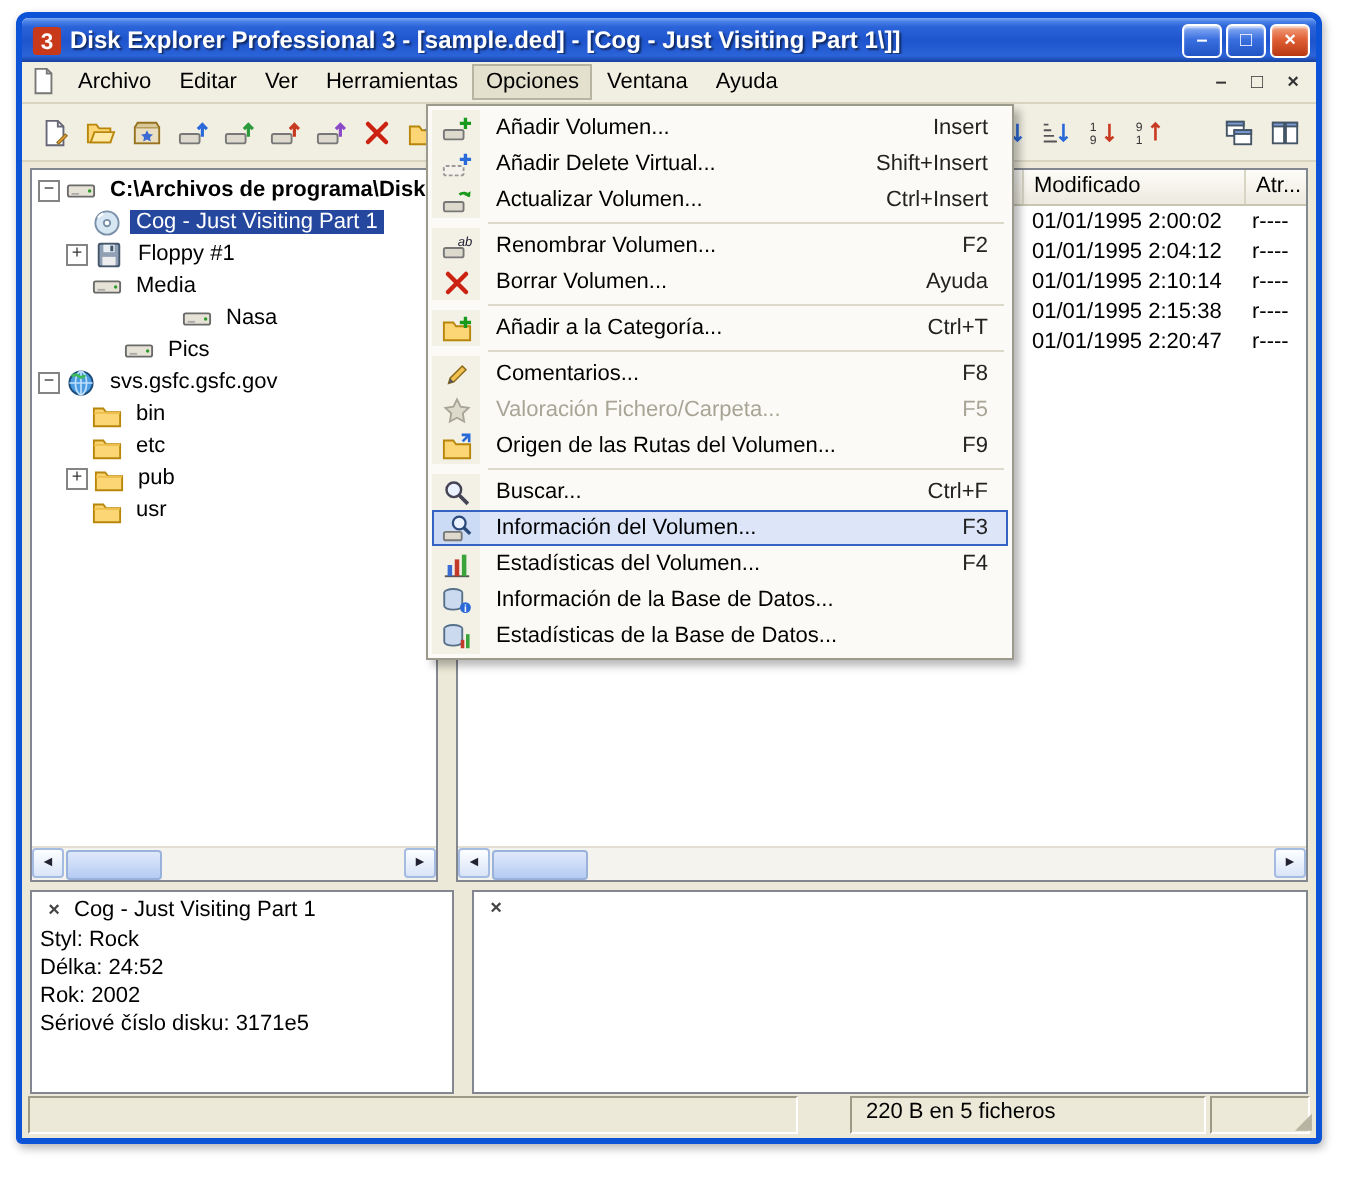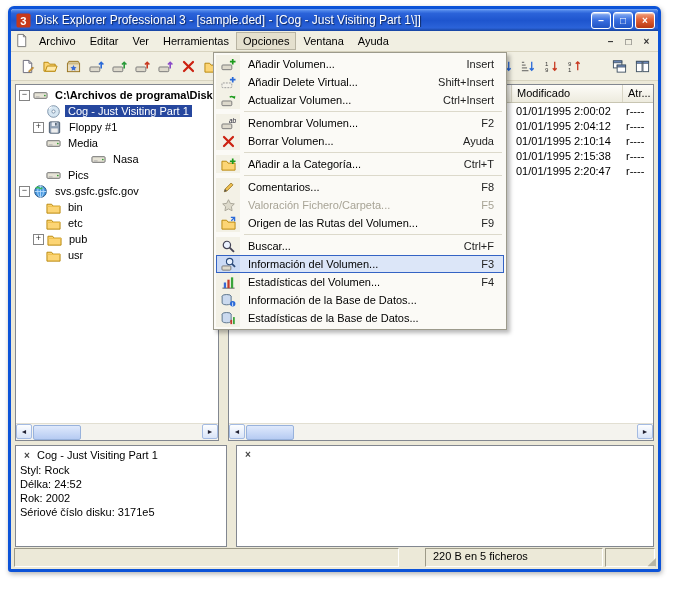--- a/index.html
+++ b/index.html
@@ -13,21 +13,21 @@
     background:#ECE9D8;border:3px solid #0C53D8;border-radius:6px 6px 3px 3px;
     box-shadow:1px 2px 5px rgba(0,0,0,.3);display:flex;flex-direction:column;
     overflow:hidden;position:absolute;
   }
   
   .titlebar{
     height:22px;flex:none;display:flex;align-items:center;gap:4px;padding:0 3px 0 5px;
     background:linear-gradient(180deg,#7FA9F2 0%,#4A82E8 8%,#2B63D9 20%,#1E55CE 52%,#2B63D9 86%,#16429E 100%);
   }
   .app-icon{width:15px;height:15px;flex:none;display:inline-flex;}
-  .title{flex:1;color:#fff;font-weight:normal;font-size:12px;white-space:nowrap;overflow:hidden;
+  .title{flex:1;color:#fff;font-weight:bold;font-size:12px;white-space:nowrap;overflow:hidden;
     text-shadow:1px 1px 1px rgba(0,0,0,.55);}
   .winbtns{display:flex;gap:2px;flex:none;}
   .wbtn{
     width:20px;height:17px;padding:0;border:1px solid #fff;border-radius:3px;
     background:linear-gradient(180deg,#8FB2F4,#3A6FE0 45%,#2054C4);
     color:#fff;font-size:10px;font-weight:bold;line-height:13px;text-align:center;
     box-shadow:inset 0 1px 1px rgba(255,255,255,.6);
   }
   .wbtn.close{background:linear-gradient(180deg,#F2A482,#E05F34 45%,#B83812);}
   
@@ -300,21 +300,21 @@
             <span class="exsp"></span>
             <span class="ticon">
               <svg viewBox="0 0 16 16" width="15" height="15">
                 <rect x="1" y="5" width="14" height="6" rx="1" fill="#E6E3D6" stroke="#6A6A6A"></rect>
                 <circle cx="12.6" cy="8" r="0.9" fill="#2A9A2A"></circle>
                 <path d="M3 9.5h4" stroke="#AAA"></path>
               </svg>
             </span>
             <span class="tlabel">Nasa</span>
           </div>
-          <div class="trow" style="padding-left: 17px;">
+          <div class="trow" style="padding-left: 33px;">
             <span class="exsp"></span>
             <span class="ticon">
               <svg viewBox="0 0 16 16" width="15" height="15">
                 <rect x="1" y="5" width="14" height="6" rx="1" fill="#E6E3D6" stroke="#6A6A6A"></rect>
                 <circle cx="12.6" cy="8" r="0.9" fill="#2A9A2A"></circle>
                 <path d="M3 9.5h4" stroke="#AAA"></path>
               </svg>
             </span>
             <span class="tlabel">Pics</span>
           </div>

